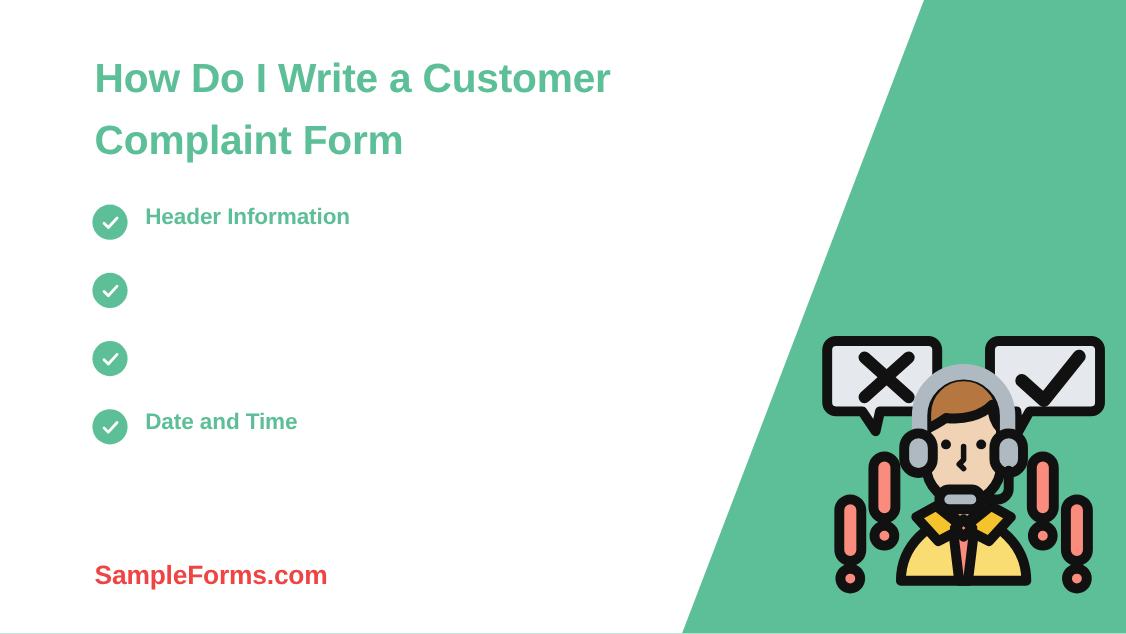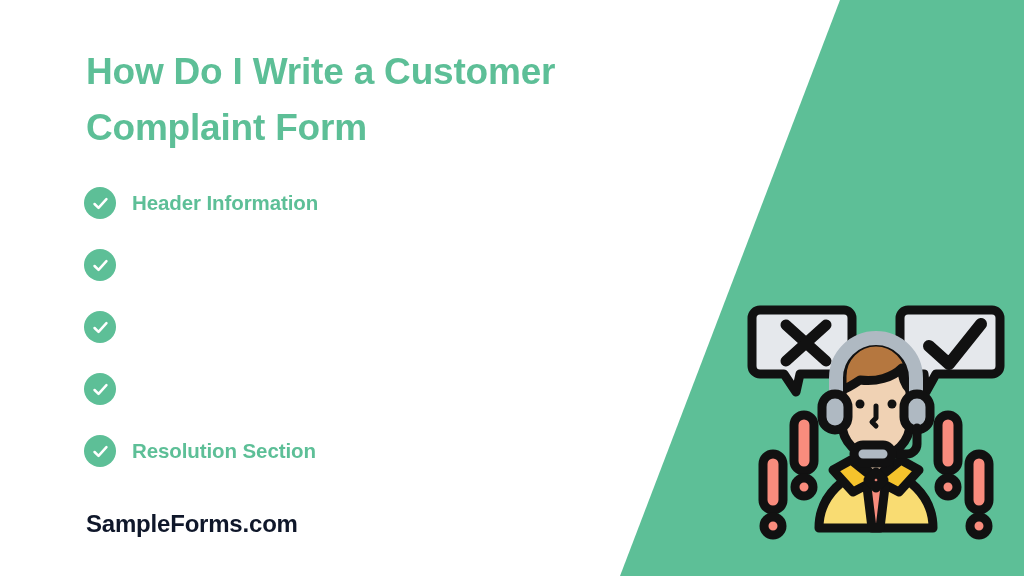--- a/index.html
+++ b/index.html
@@ -44,21 +44,21 @@
 
   #checklist{
     position:absolute;
     top:186px;
     left:-2px;
     width:560px;
     list-style:none;
   }
   .list-item{
     display:flex;
-    align-items:center;
+    align-items:flex-start;
     height:34px;
     margin-bottom:28px;
   }
   .check-icon{
     width:32px;
     height:32px;
     flex:0 0 32px;
     border-radius:50%;
     background:#5dbf97;
     display:flex;
@@ -74,21 +74,21 @@
     white-space:nowrap;
     letter-spacing:-0.1px;
   }
 
   #brand{
     position:absolute;
     top:510px;
     left:0;
     font-size:24px;
     font-weight:bold;
-    color:#0f172a;
+    color:#ef4444;
     letter-spacing:-0.2px;
   }
 
   
   #illustration{
     position:absolute;
     left:744px;
     top:282px;
     width:264px;
     height:264px;
@@ -131,30 +131,23 @@
         </svg>
       </span>
     </li>
 
     <li class="list-item">
       <span class="check-icon">
         <svg width="19" height="19" viewBox="0 0 24 24" fill="none" stroke="#ffffff" stroke-width="3.2" stroke-linecap="round" stroke-linejoin="round">
           <polyline points="4.5,12.6 9.5,17.5 19.5,6.5"></polyline>
         </svg>
       </span>
-    </li>
-
-    <li class="list-item">
-      <span class="check-icon">
-        <svg width="19" height="19" viewBox="0 0 24 24" fill="none" stroke="#ffffff" stroke-width="3.2" stroke-linecap="round" stroke-linejoin="round">
-          <polyline points="4.5,12.6 9.5,17.5 19.5,6.5"></polyline>
-        </svg>
-      </span>
-      <span class="list-label">Resolution Section</span>
-    </li>
+      <span class="list-label">Date and Time</span>
+    </li>
+
 
   </ul>
 
   <div id="brand">SampleForms.com</div>
 </div>
 
 <div id="illustration">
   <svg viewBox="0 0 264 264" xmlns="http://www.w3.org/2000/svg">
     <g stroke="#111111" stroke-width="9" stroke-linecap="round" stroke-linejoin="round">
 

